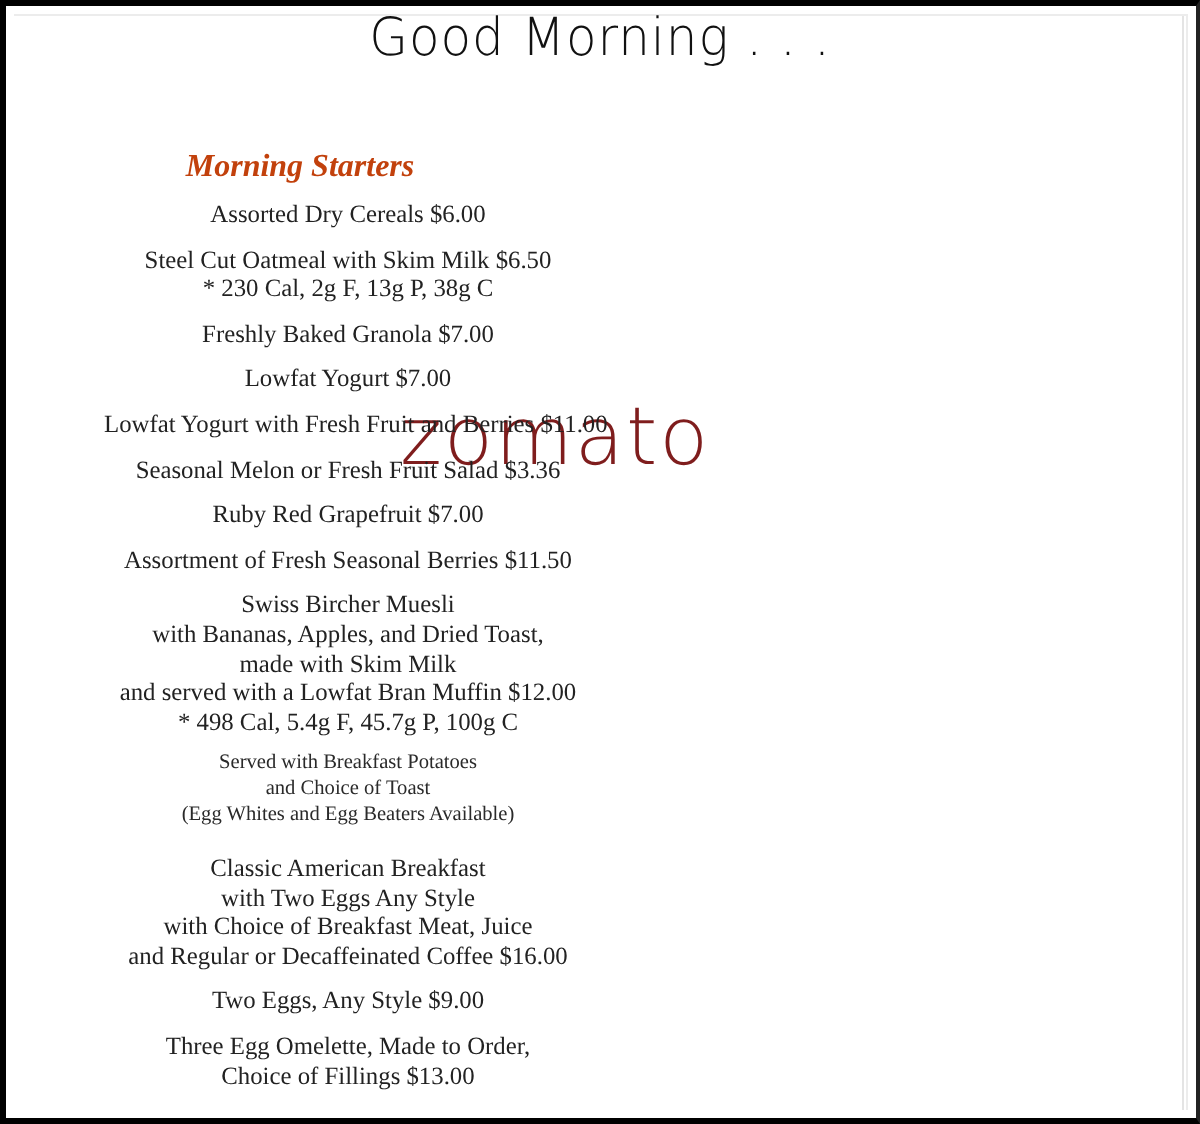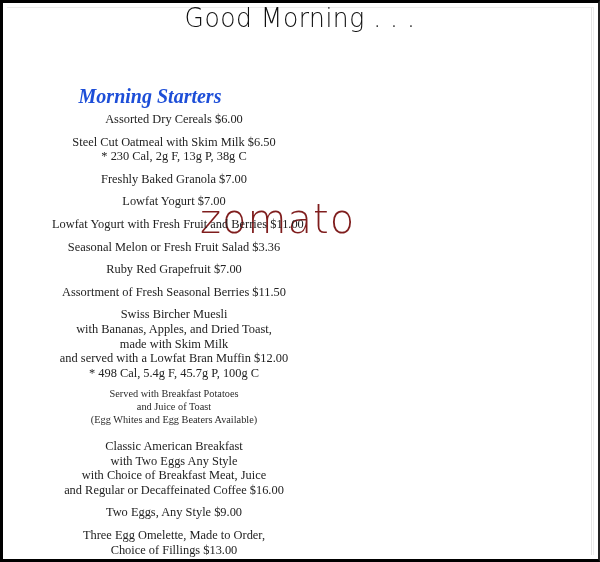--- a/index.html
+++ b/index.html
@@ -20,21 +20,21 @@
     }
     .page-title {
       position: absolute; top: 4px; left: 0; width: 600px; text-align: center;
       font-family: "DejaVu Sans", sans-serif; font-weight: 200; font-size: 25px;
       letter-spacing: 0.5px; color: #111; transform: scaleY(1.05);
     }
     .col { position: absolute; top: 44px; text-align: center; }
     .col-left { left: 4px; width: 292px; }
     .section-title {
       font-family: "Liberation Serif", serif; font-weight: bold; font-style: italic;
-      font-size: 20px; color: #1d4ed8; line-height: 22px; margin-bottom: 5px; margin-top: 12px;
+      font-size: 16px; color: #c2410c; line-height: 22px; margin-bottom: 5px;
     }
     .item { font-size: 12.4px; line-height: 14.6px; color: #222; margin-bottom: 8px; }
     .item .line { display: block; white-space: nowrap; margin-left: 48px; }
     .note { font-size: 10.3px; line-height: 12.6px; color: #2a2a2a; margin-bottom: 13px; }
     .note .line { display: block; white-space: nowrap; margin-left: 48px; }
     .watermark {
       position: absolute; left: 200px; top: 196px; font-family: "DejaVu Sans", sans-serif;
       font-size: 40px; font-weight: 200; color: #7f1d1d; letter-spacing: 1px; z-index: 0;
     }
     .content { position: relative; z-index: 1; }
@@ -85,21 +85,21 @@
           <span class="line">with Bananas, Apples, and Dried Toast,</span>
           <span class="line">made with Skim Milk</span>
           <span class="line">and served with a Lowfat Bran Muffin  $12.00</span>
           <span class="line">* 498 Cal, 5.4g F, 45.7g P, 100g C</span>
         </div>
       </div>
   </div>
   <div style="margin-top:4px;">
     <div class="note">
         <span class="line">Served with Breakfast Potatoes</span>
-        <span class="line">and Juice of Toast</span>
+        <span class="line">and Choice of Toast</span>
         <span class="line">(Egg Whites and Egg Beaters Available)</span>
       </div>
     <div class="items">
         <div class="item">
           <span class="line">Classic American Breakfast</span>
           <span class="line">with Two Eggs Any Style</span>
           <span class="line">with Choice of Breakfast Meat, Juice</span>
           <span class="line">and Regular or Decaffeinated Coffee  $16.00</span>
         </div>
         <div class="item">

